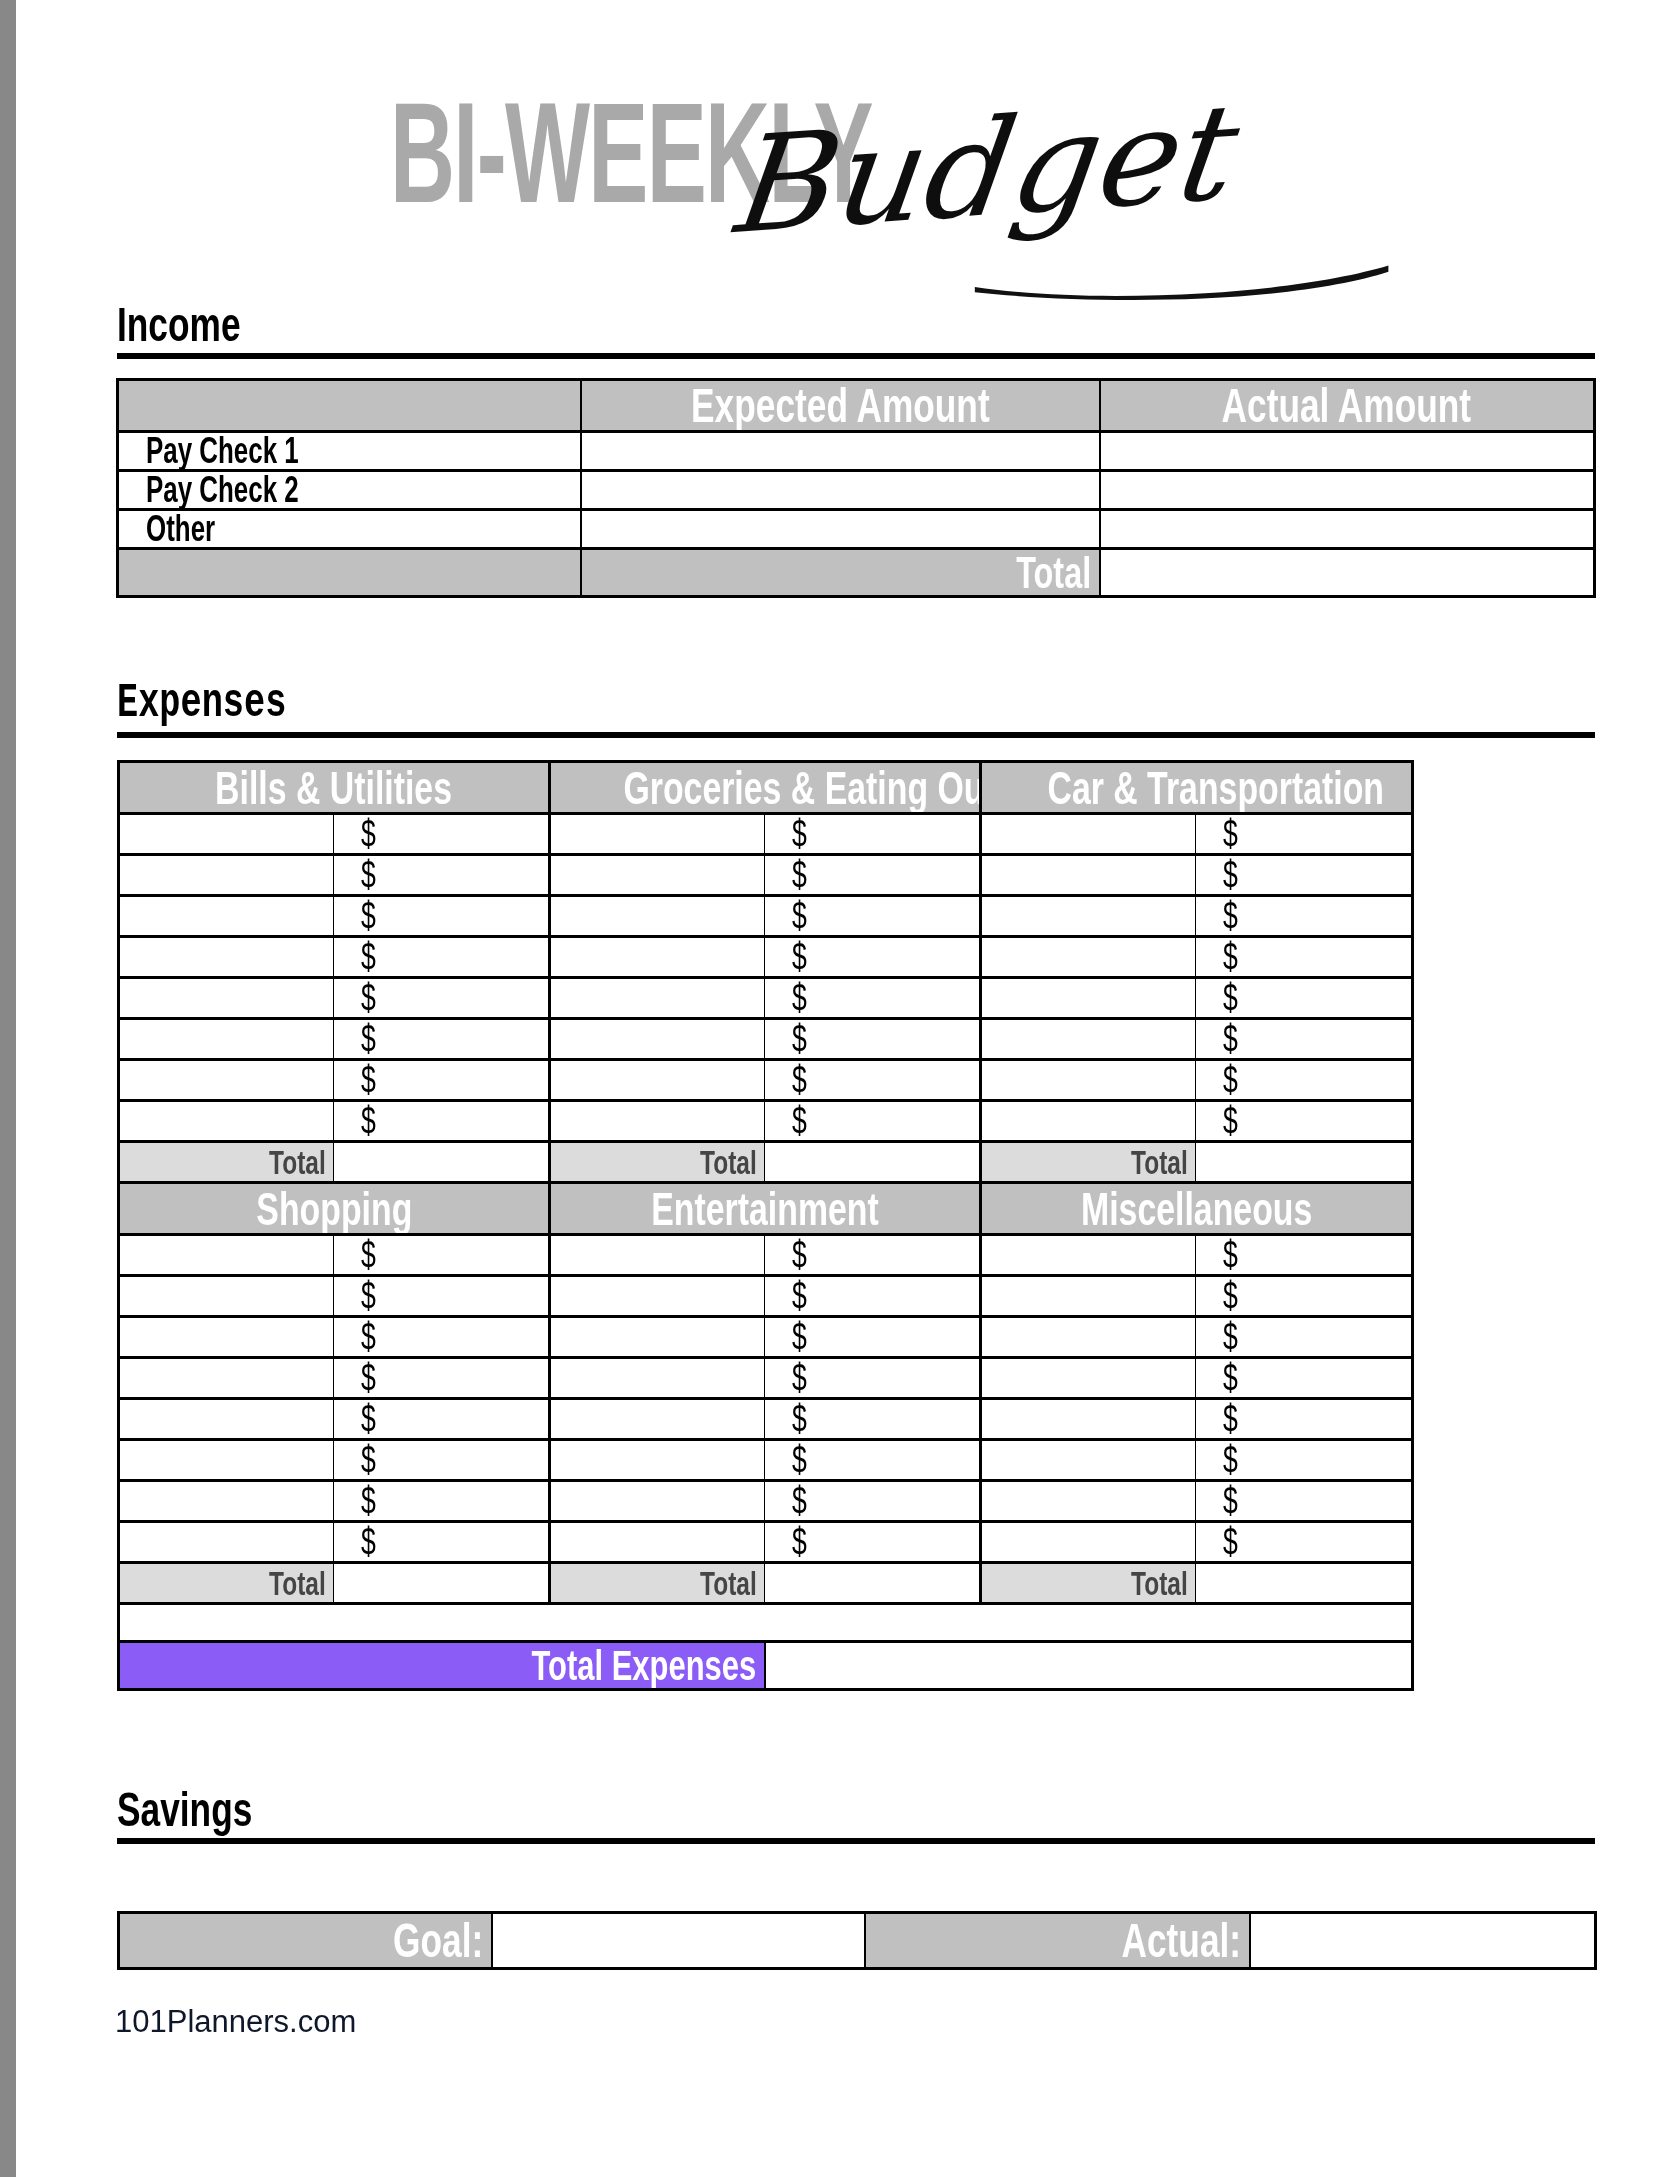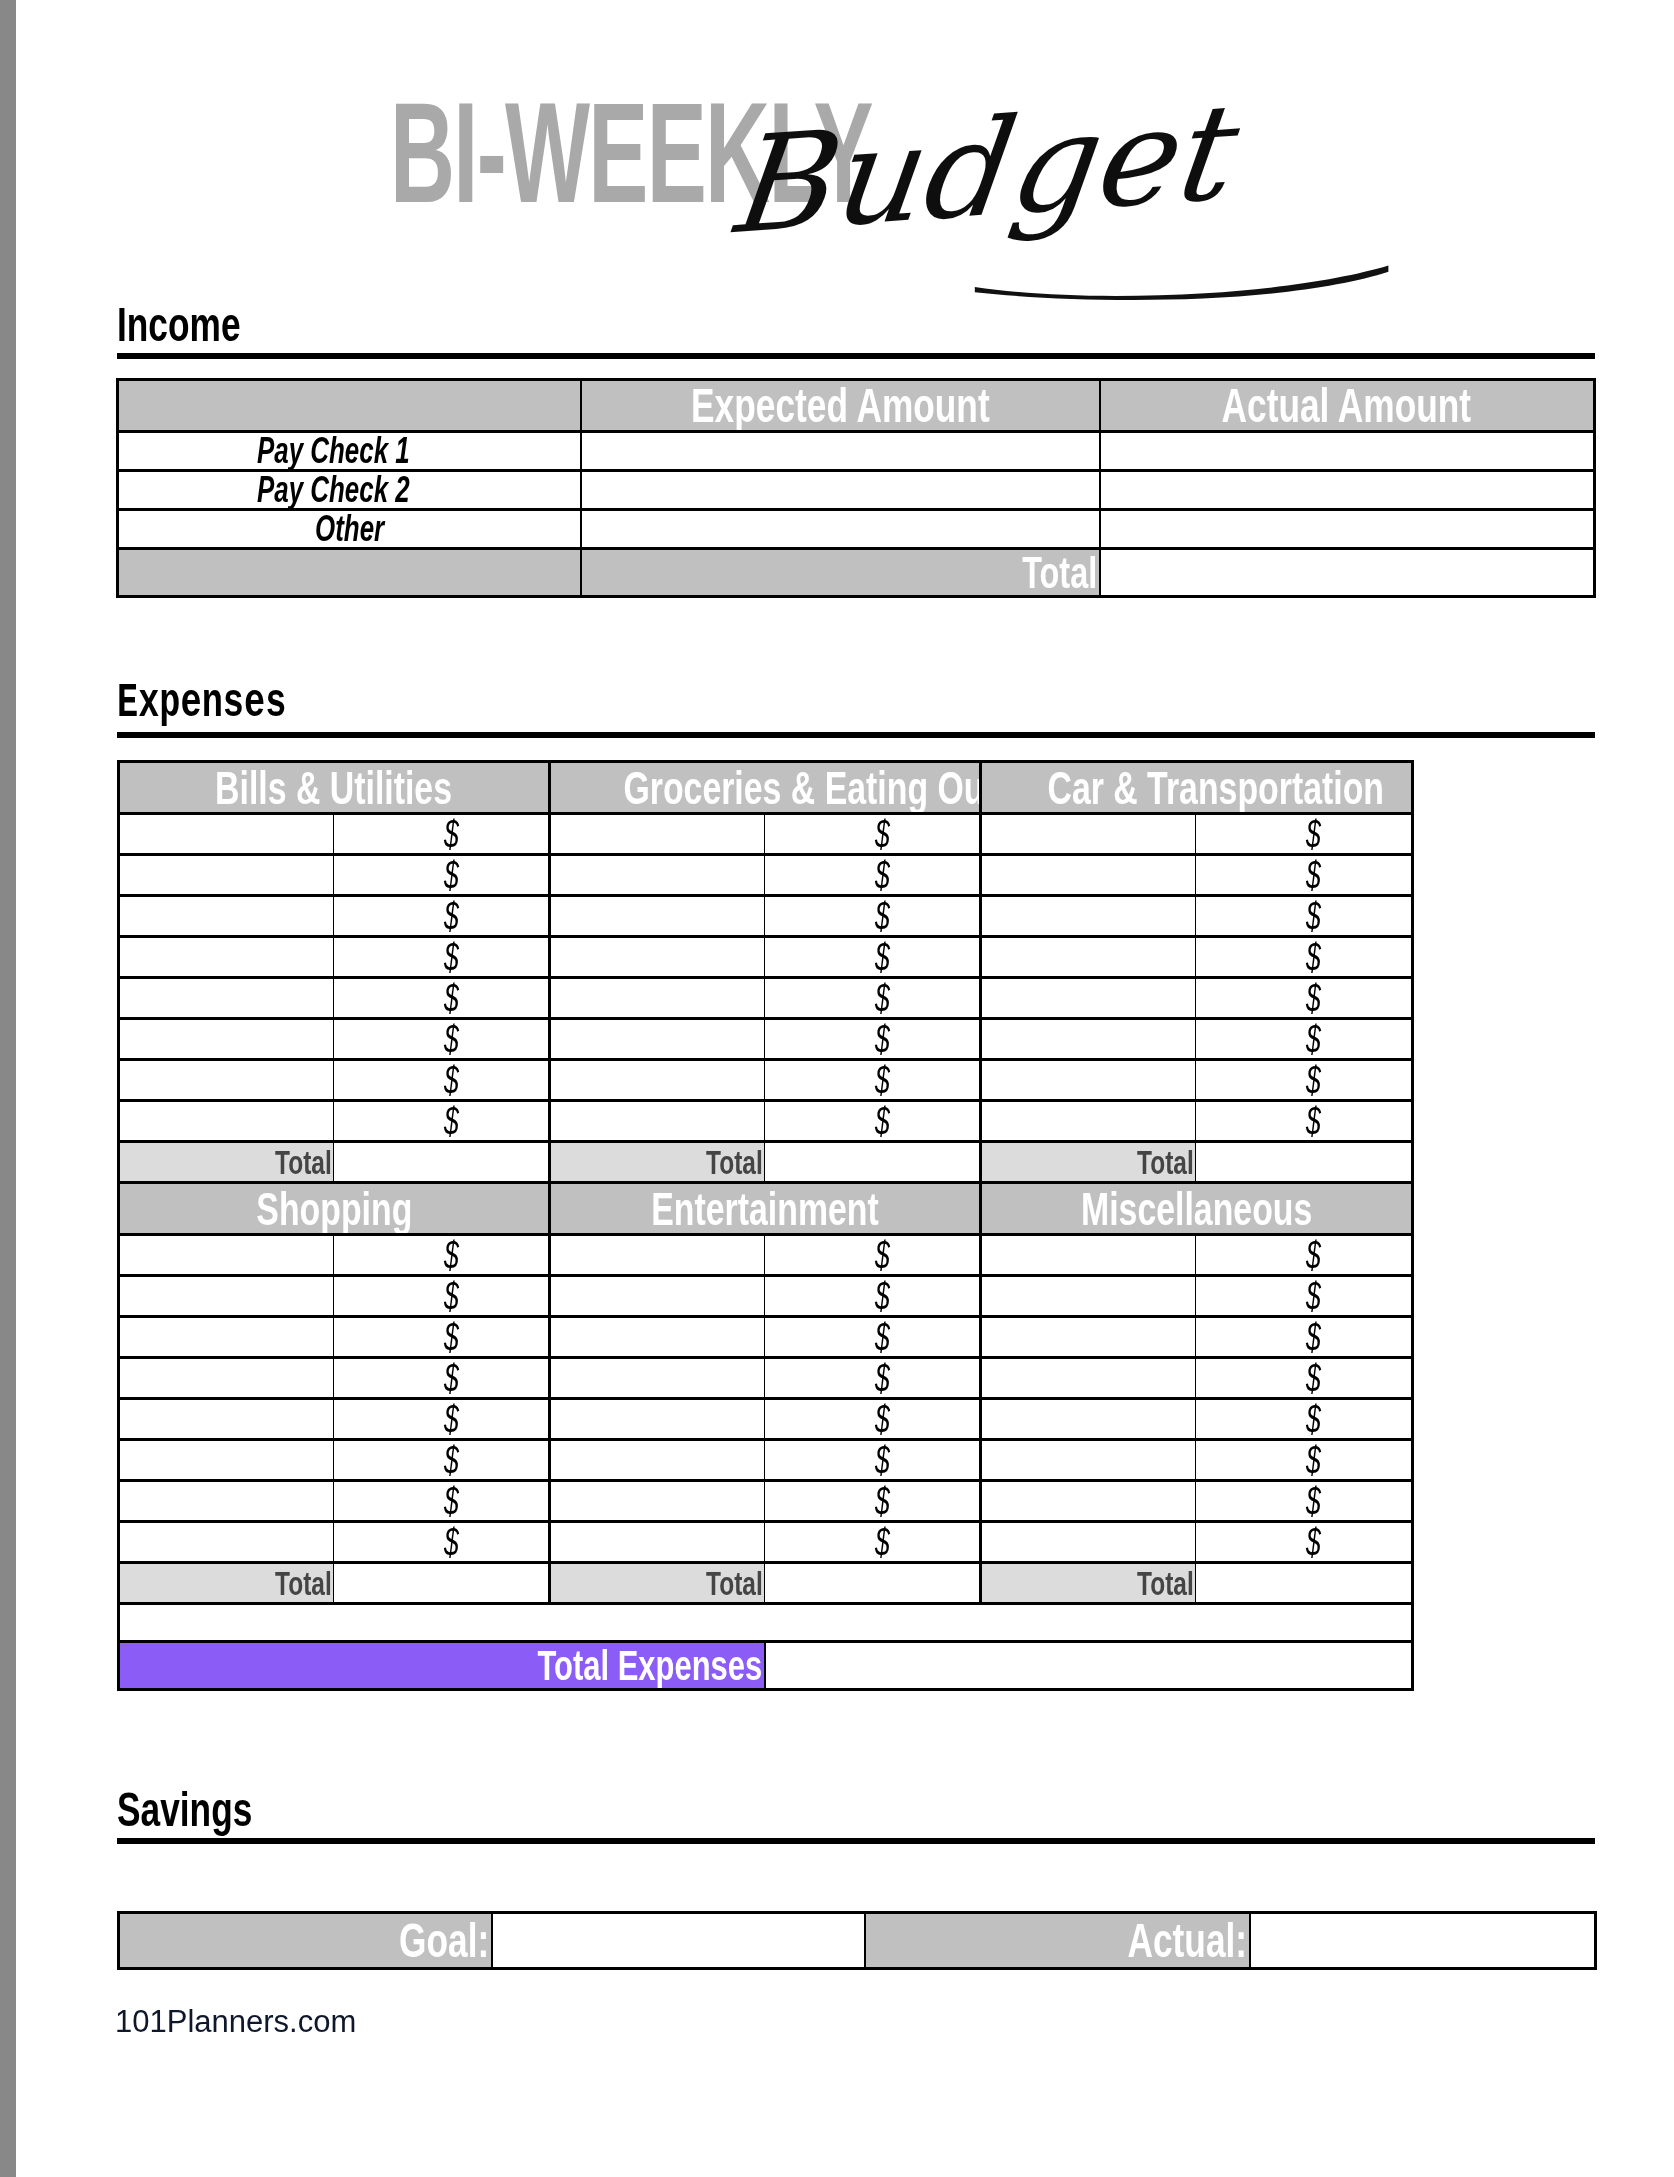--- a/index.html
+++ b/index.html
@@ -57,22 +57,22 @@
   .cat-head{font-size:47px;color:#fff;line-height:1;}
   .total-dark{font-size:34px;color:#454545;line-height:1;}
   .dollar{display:inline-block;font-size:38px;font-weight:400;color:#000;line-height:1;
           transform:scaleX(0.7);transform-origin:0 50%;}
   .grand-label{font-size:43px;color:#fff;line-height:1;}
 
   #savings-table{top:1911px;left:101px;width:1478px;}
   #savings-table tr{height:56px;}
   .goal-label{font-size:49px;color:#fff;line-height:1;}
 
-  .pl{padding-left:27px;text-align:center;font-style:italic;}
-  .pr{padding-right:1px;text-align:right;}
+  .pl{padding-left:27px;text-align:left;}
+  .pr{padding-right:7px;text-align:right;}
   .ctr{text-align:center;}
 
   
   .footer{position:absolute;left:99px;top:2004px;font-size:31px;color:#0f172a;}
 </style>
 </head>
 <body>
 
 <div class="page">
 

